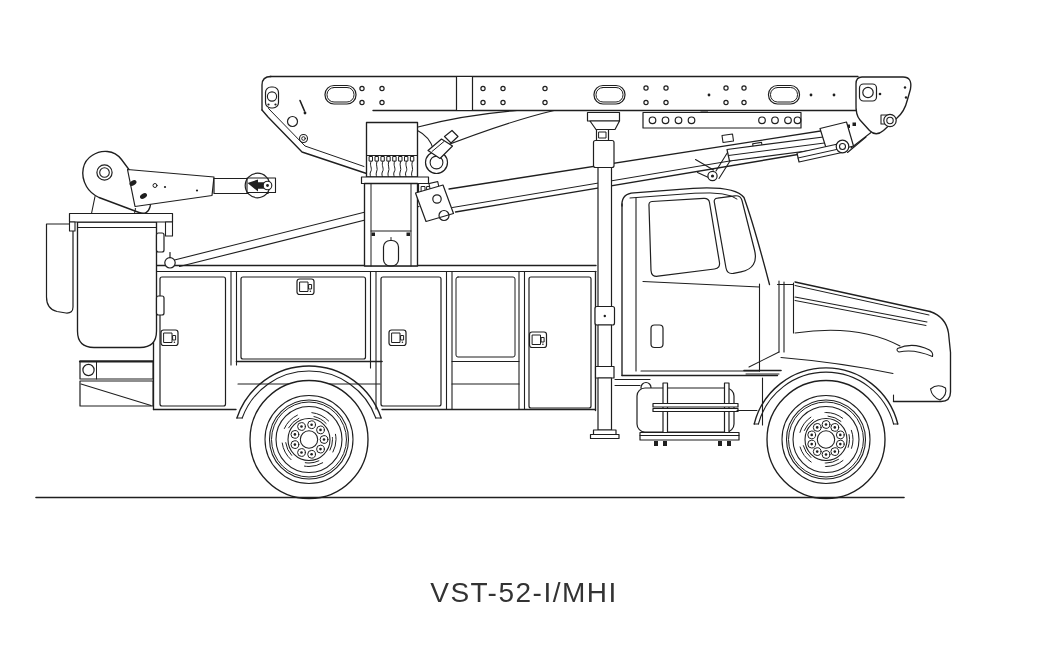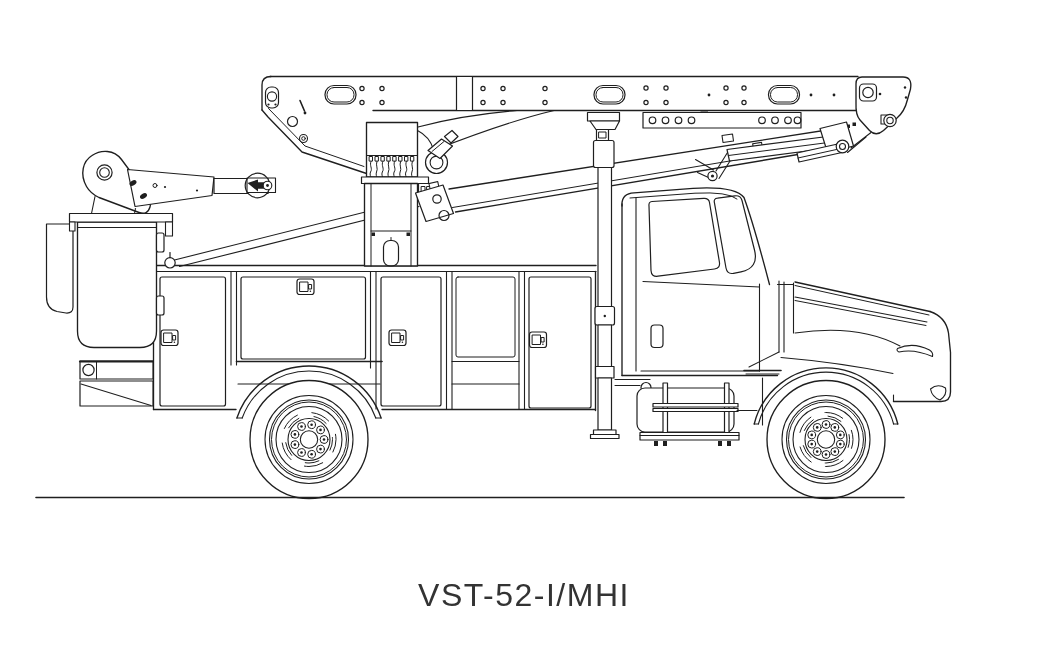--- a/index.html
+++ b/index.html
@@ -8,21 +8,21 @@
   svg{position:absolute;top:0;left:0;}
   .s{fill:none;stroke:var(--line,#1f1f1f);stroke-width:1.35;stroke-linecap:round;stroke-linejoin:round;}
   .w1{stroke-width:1;}
   .w11{stroke-width:1.1;}
   .w12{stroke-width:1.2;}
   .w16{stroke-width:1.6;}
   .w2{stroke-width:2.2;}
   .wf{fill:#fff;}
   .dk{fill:var(--line,#1f1f1f);stroke:none;}
   .caption{position:absolute;top:577px;left:0;right:0;text-align:center;
-           font-size:32px;letter-spacing:1.5px;color:#333;font-weight:400;}
+           font-size:28px;letter-spacing:1.5px;color:#333;font-weight:400;}
 </style>
 </head>
 <body style="background: rgb(255, 255, 255);">
 
 <div class="wrap">
 <svg width="1048" height="672" viewBox="0 0 1048 672" role="img">
   <defs>
     <g id="latch">
       <rect x="0" y="0" width="17" height="15.5" rx="2.5" class="s wf w12"></rect>
       <rect x="3" y="3" width="8" height="9.5" class="s w1"></rect>

